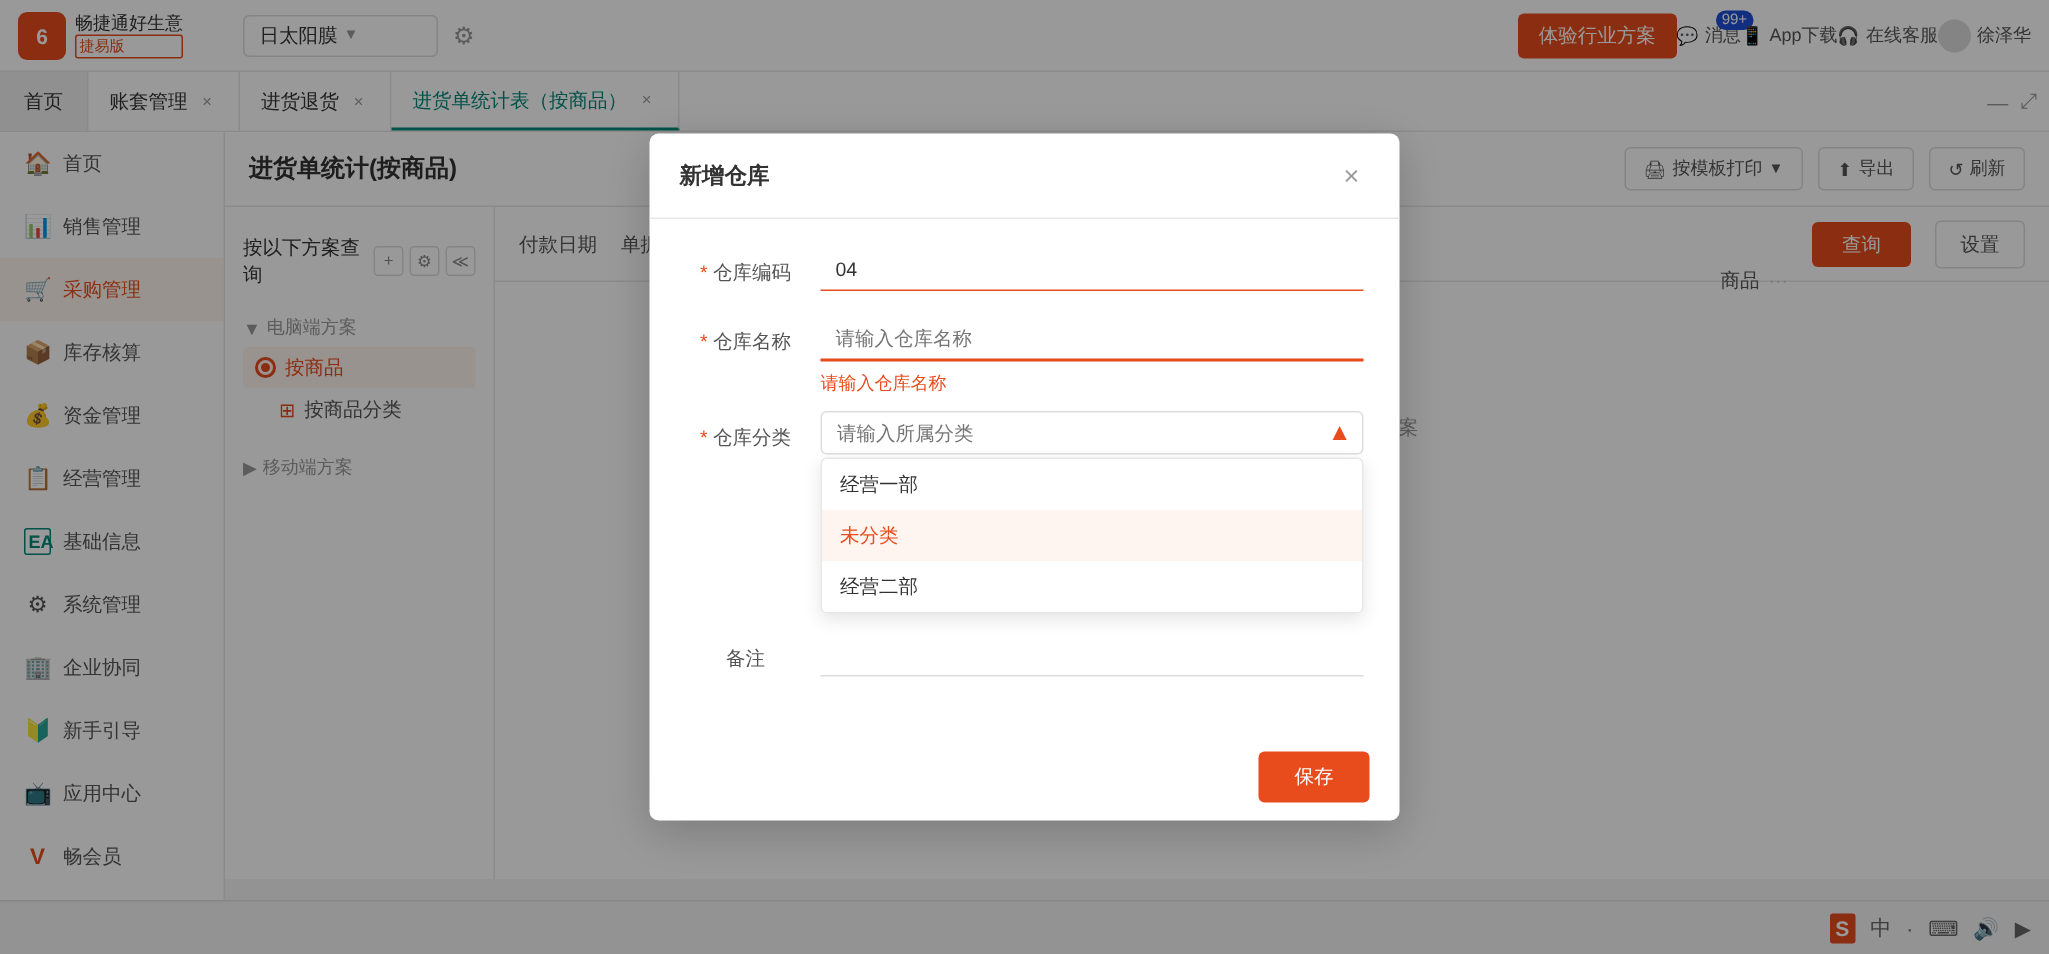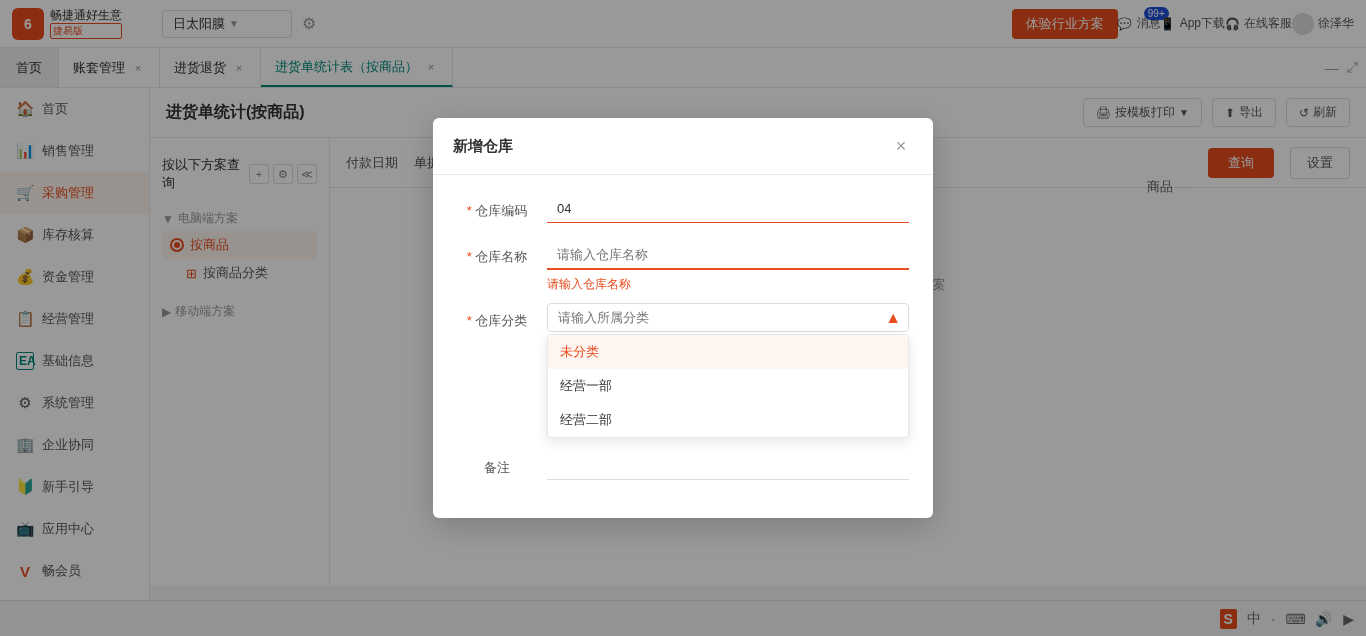--- a/index.html
+++ b/index.html
@@ -749,32 +749,35 @@
       <div class="error-msg">请输入仓库名称</div>
 
       <div class="form-row" style="flex-direction:column;">
         <div style="display:flex;align-items:center;width:100%;">
           <span class="form-label required">仓库分类</span>
           <div class="category-input-wrap">
             <input class="category-input" type="text" placeholder="请输入所属分类" style="">
             <span class="category-arrow">▲</span>
             
             <div class="dropdown-list">
+              <div class="dropdown-item">经营一部</div>
               <div class="dropdown-item selected">未分类</div>
-              <div class="dropdown-item">经营一部</div>
               <div class="dropdown-item">经营二部</div>
             </div>
           </div>
         </div>
       </div>
 
       <div class="form-row" style="margin-top: 120px;">
         <span class="form-label">备注</span>
         <input class="form-control" type="text" style="border-top: none; border-left: none; border-right: none; border-radius: 0px; background: transparent;">
       </div>
+    </div>
+    <div class="modal-footer">
+      <button class="save-btn">保存</button>
     </div>
   </div>
 </div>
 
 <div class="bottom-bar">
   <span class="bottom-icon" style="background:#e84c1c;color:white;padding:2px 4px;border-radius:2px;font-weight:bold;">S</span>
   <span class="bottom-icon">中</span>
   <span class="bottom-icon">·</span>
   <span class="bottom-icon">⌨</span>
   <span class="bottom-icon">🔊</span>

